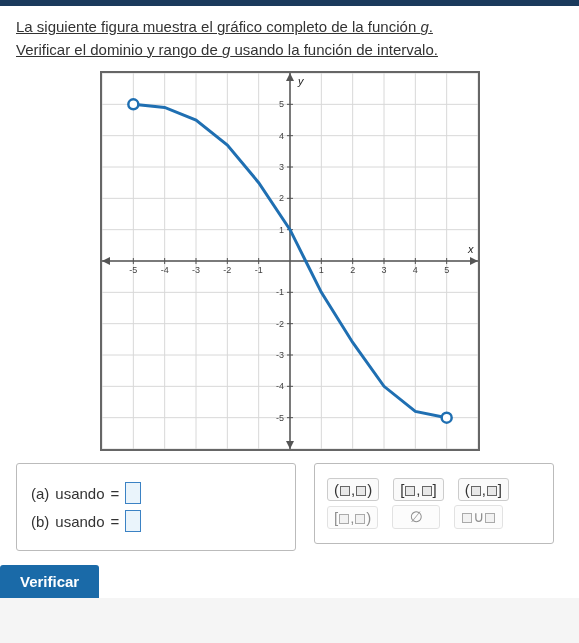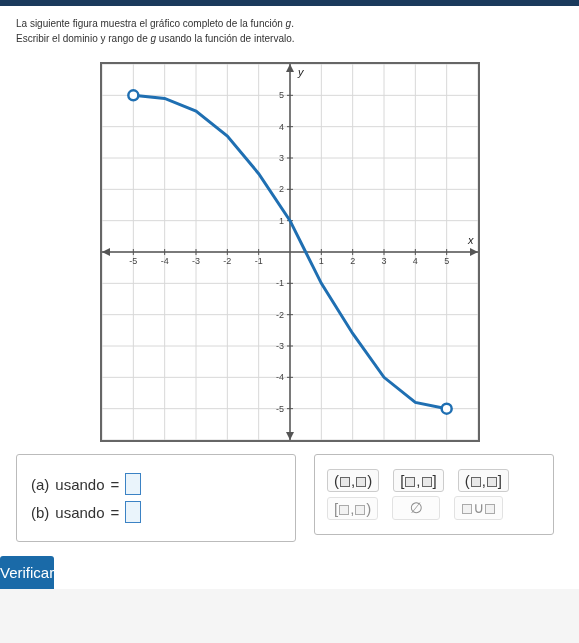--- a/index.html
+++ b/index.html
@@ -14,23 +14,24 @@
   .header-bar {
     background: #1a3a5c;
     height: 6px;
     width: 100%;
   }
   .content {
     background: #fff;
     padding: 10px 16px 0 16px;
   }
   .problem-text {
-    font-size: 10px;
+    font-size: 15px;
     line-height: 1.5;
-    margin-bottom: 16px;
+    margin-bottom: 10px;
+    text-decoration: underline;
   }
   .problem-text .fn { font-style: italic; }
   .graph-wrap {
     display: flex;
     justify-content: center;
     margin: 8px 0 12px 0;
   }
   .graph-box {
     width: 380px;
     height: 380px;
@@ -98,42 +99,42 @@
     border: 1px solid #666;
     background: #e8e8e8;
     vertical-align: middle;
     margin: 0 1px;
   }
   .second-row { opacity: 0.55; }
   .verify-btn {
     background: #1a6aa8;
     color: #fff;
     border: none;
-    padding: 8px 0;
-    font-size: 15px;
-    font-weight: normal;
+    padding: 8px 20px;
+    font-size: 15px;
+    font-weight: bold;
     border-radius: 3px 3px 0 0;
     margin-top: 14px;
     margin-left: -16px;
     cursor: pointer;
   }
   .axis { stroke: #555; stroke-width: 1.5; }
   .tick-label { font-size: 9px; fill: #444; font-family: Arial; }
   .axis-name { font-size: 11px; fill: #222; font-style: italic; }
 </style>
 </head>
 <body>
 
 <div class="header-bar"></div>
 
 <div class="content">
 
   <div class="problem-text">
     <span>La siguiente figura muestra el gráfico completo de la función </span><span class="fn">g</span><span>.</span><br>
-    <span>Escribir el dominio y rango de </span><span class="fn">g</span><span> usando la función de intervalo.</span>
+    <span>Verificar el dominio y rango de </span><span class="fn">g</span><span> usando la función de intervalo.</span>
   </div>
 
   <div class="graph-wrap">
     <div class="graph-box">
       <svg id="chart-svg" width="376" height="376" viewBox="0 0 376 376">
           <line x1="0" y1="0" x2="0" y2="376" stroke="#d8d8d8" stroke-width="1"></line>
           <line x1="31.333333333333332" y1="0" x2="31.333333333333332" y2="376" stroke="#d8d8d8" stroke-width="1"></line>
           <line x1="62.666666666666664" y1="0" x2="62.666666666666664" y2="376" stroke="#d8d8d8" stroke-width="1"></line>
           <line x1="94" y1="0" x2="94" y2="376" stroke="#d8d8d8" stroke-width="1"></line>
           <line x1="125.33333333333333" y1="0" x2="125.33333333333333" y2="376" stroke="#d8d8d8" stroke-width="1"></line>

